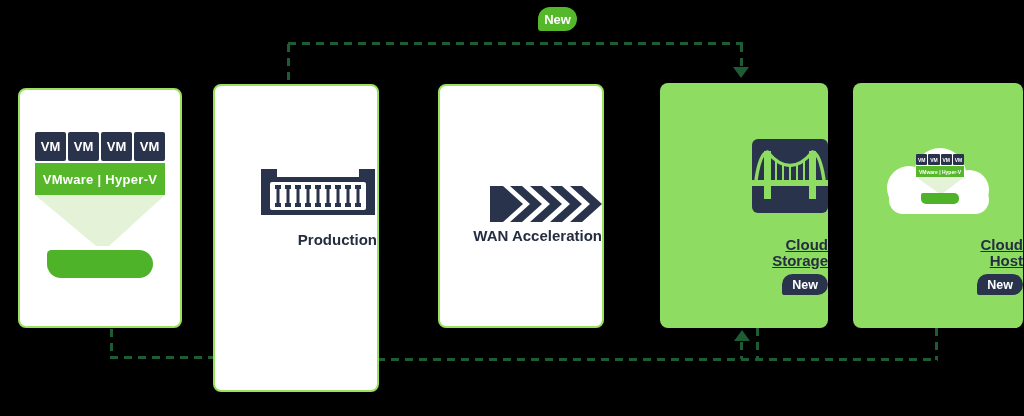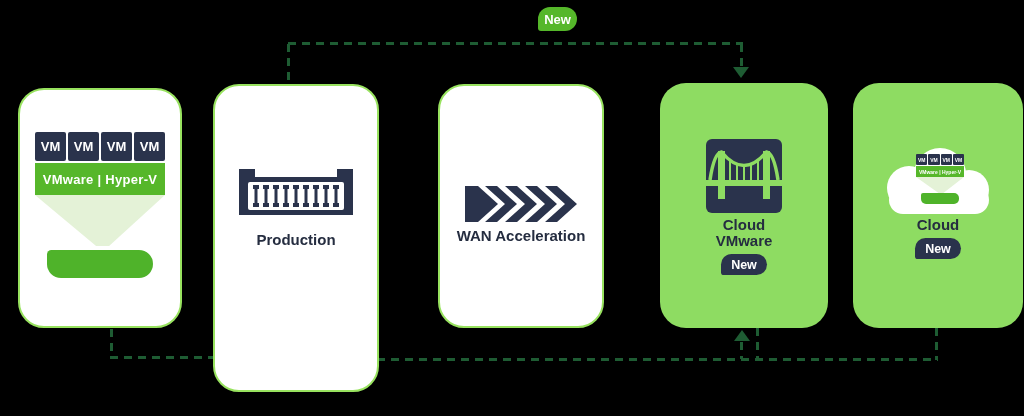--- a/index.html
+++ b/index.html
@@ -27,21 +27,21 @@
   .badge-top{ position:absolute; left:530px; top:7px; width:39px; height:24px;
     background:#55B72A; color:#fff; font-size:13px; font-weight:700;
     border-radius:12px 12px 12px 3px;
     display:flex; align-items:center; justify-content:center; }
   .badge-navy{ display:inline-flex; align-items:center; justify-content:center;
     min-width:44px; height:21px; padding:0 10px;
     background:#2A334C; color:#fff; font-size:12.5px; font-weight:600;
     border-radius:11px 11px 11px 3px; }
 
   
-  .card{ position:absolute; text-align:center; border-radius:26px; }
+  .card{ position:absolute; text-align:right; border-radius:8px; }
   .card.white{ background:#fff; border:2px solid #98E25F; }
   .card.green{ background:#8EDC62; }
   .card1{ left:10px;  top:88px; width:164px; height:240px; }
   .card2{ left:205px; top:84px; width:166px; height:308px; }
   .card3{ left:430px; top:84px; width:166px; height:244px; }
   .card4{ left:652px; top:83px; width:168px; height:245px; }
   .card5{ left:845px; top:83px; width:170px; height:245px; }
 
   .card-label{ font-size:15px; font-weight:600; line-height:16px; color:#252D40; }
 
@@ -59,21 +59,21 @@
   .pill{ margin:4px auto 0; width:106px; height:28px; background:#4FB32A;
     border-radius:5px 16px 16px 16px; }
 
   
   .icon-box2{ margin-top:79px; }
   .icon-box3{ margin-top:100px; }
   .icon-box4{ margin-top:56px; height:74px; }
   .icon-box5{ position:relative; margin-top:56px; height:74px; }
   .label2{ margin-top:11px; }
   .label3{ margin-top:2px; }
-  .label45{ margin-top:4px; }
+  .label45{ margin-top:24px;text-decoration:underline; }
   .badge-wrap{ margin-top:5px; }
 
   
   .cloud-svg{ position:absolute; left:32px; top:9px; }
   .mini-stack{ position:absolute; left:63px; top:15px; width:48px; }
   .mini-vms{ display:flex; gap:1px; }
   .mini-vm{ flex:1; height:11px; background:#2A334C; border-radius:1px;
     color:#fff; font-size:5px; font-weight:700;
     display:flex; align-items:center; justify-content:center; }
   .mini-bar{ margin-top:1px; height:11px; background:#56B72A;
@@ -174,21 +174,21 @@
           <line x1="24" y1="20" x2="24" y2="41"></line>
           <line x1="31" y1="24" x2="31" y2="41"></line>
           <line x1="38" y1="26" x2="38" y2="41"></line>
           <line x1="45" y1="24" x2="45" y2="41"></line>
           <line x1="52" y1="20" x2="52" y2="41"></line>
         </g>
       </svg>
     </div>
     <div class="card-label label45">
       <div>Cloud</div>
-      <div>VMware</div>
+      <div>Storage</div>
     </div>
     <div class="badge-wrap">
       <span class="badge-navy">New</span>
     </div>
   </div>
 
   <div class="card green card5">
     <div class="icon-box5">
       <svg class="cloud-svg" width="106" height="66" viewBox="0 0 106 66" aria-hidden="true">
         <g fill="#FFFFFF">
@@ -205,19 +205,20 @@
           <div class="mini-vm">VM</div>
           <div class="mini-vm">VM</div>
         </div>
         <div class="mini-bar">VMware | Hyper-V</div>
         <div class="mini-funnel"></div>
         <div class="mini-pill"></div>
       </div>
     </div>
     <div class="card-label label45">
       <div>Cloud</div>
+      <div>Host</div>
     </div>
     <div class="badge-wrap">
       <span class="badge-navy">New</span>
     </div>
   </div>
 
 </div>
 
 </body></html>

